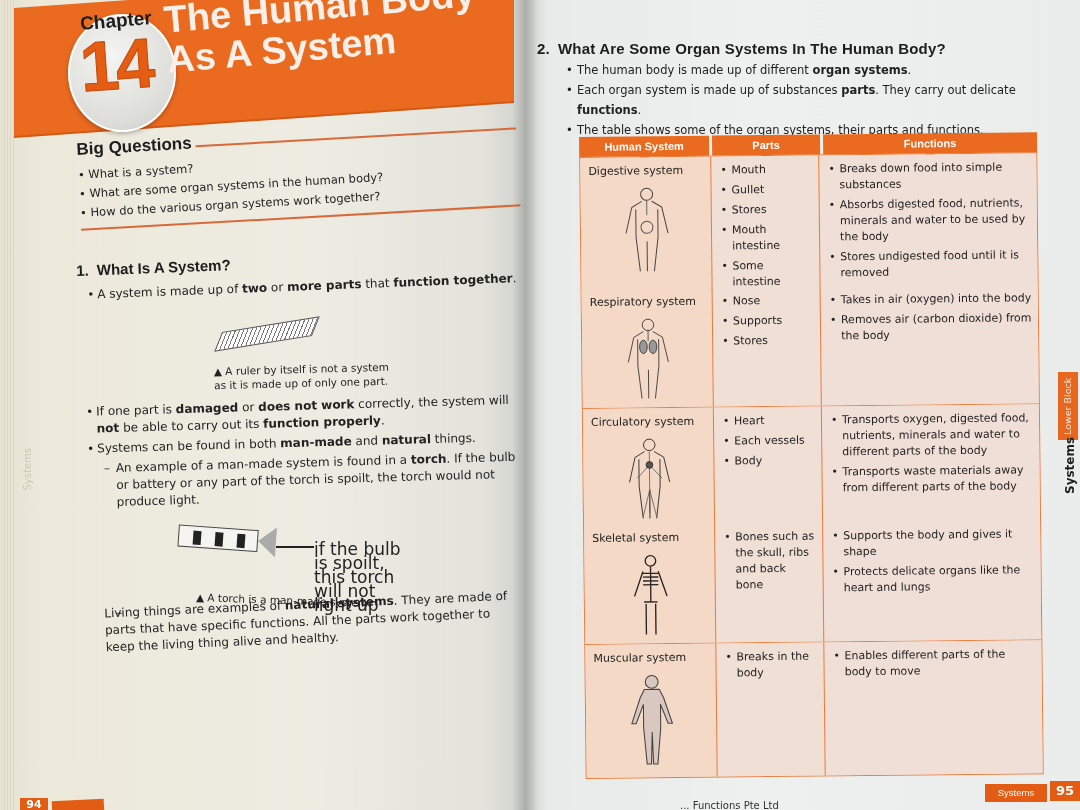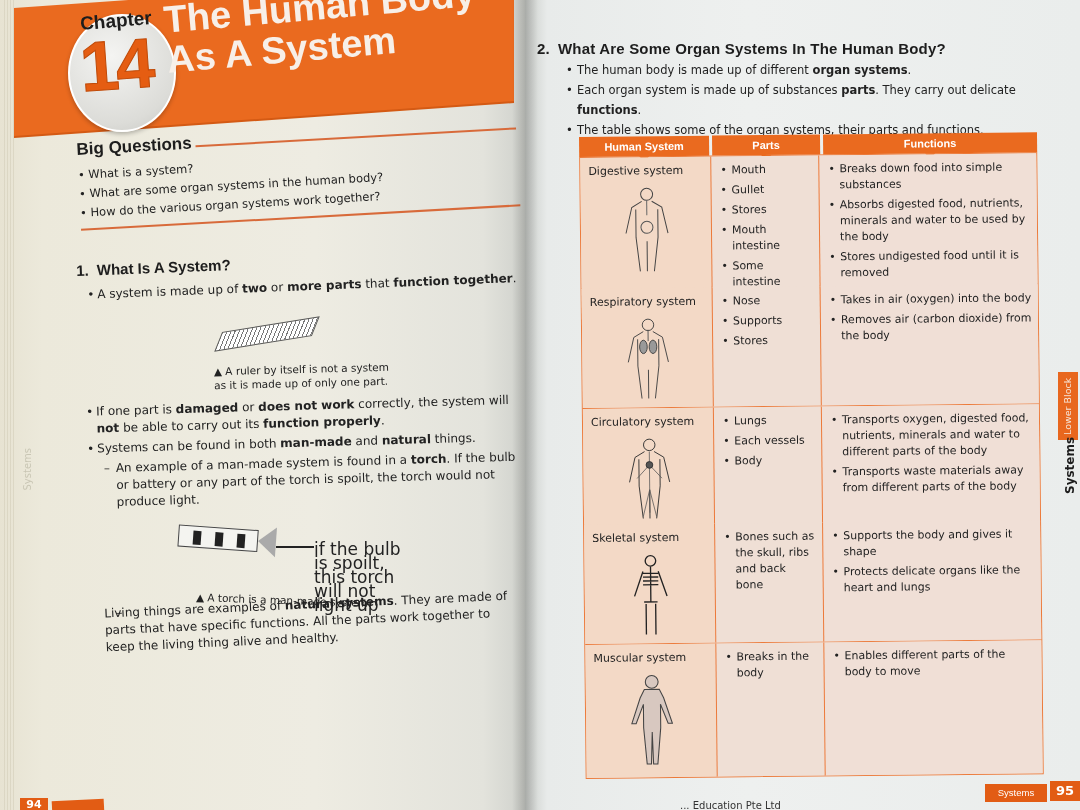--- a/index.html
+++ b/index.html
@@ -320,21 +320,21 @@
             <g fill="none" stroke="#333" stroke-width="1">
               <circle cx="25" cy="9" r="6"></circle>
               <path d="M20 16 L10 22 L4 48 M30 16 L40 22 L46 48 M14 24 L14 52 L18 86 M36 24 L36 52 L32 86 M25 56 L25 86"></path>
               <path d="M25 16 L25 80 M25 30 L12 44 M25 30 L38 44 M25 56 L18 84 M25 56 L32 84" stroke="#555" stroke-width=".8"></path>
               <circle cx="25" cy="30" r="3.5" fill="#555"></circle>
             </g>
           </svg>
         </div>
         <div class="c-parts">
           <ul>
-            <li>Lungs</li>
+            <li>Heart</li>
             <li>Each vessels</li>
             <li>Body</li>
           </ul>
         </div>
         <div class="c-func">
           <ul>
             <li>Transports oxygen, digested food, nutrients, minerals and water to different parts of the body</li>
             <li>Transports waste materials away from different parts of the body</li>
           </ul>
         </div>
@@ -386,16 +386,16 @@
       </div>
 
     </div>
   </div>
 
   <div class="side-tab">Lower Block</div>
   <div class="side-label">Systems</div>
 
   <div class="footer-tab">Systems</div>
   <div class="footer-num">95</div>
-  <div class="publisher">... Education Pte Ltd</div>
+  <div class="publisher">... Functions Pte Ltd</div>
 
   <div class="gutter"></div>
 </div>
 
 </body></html>

